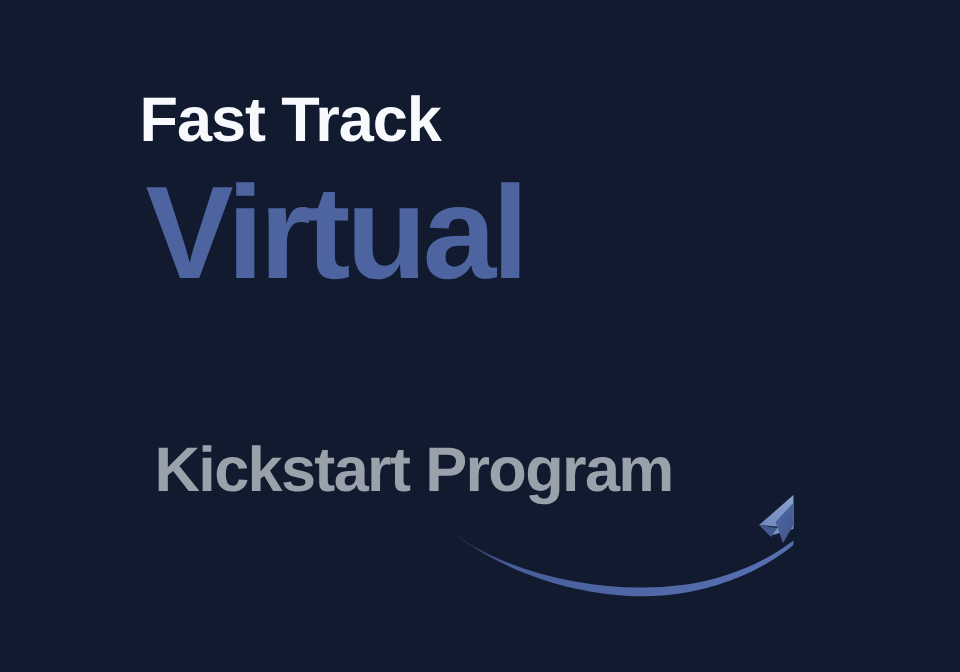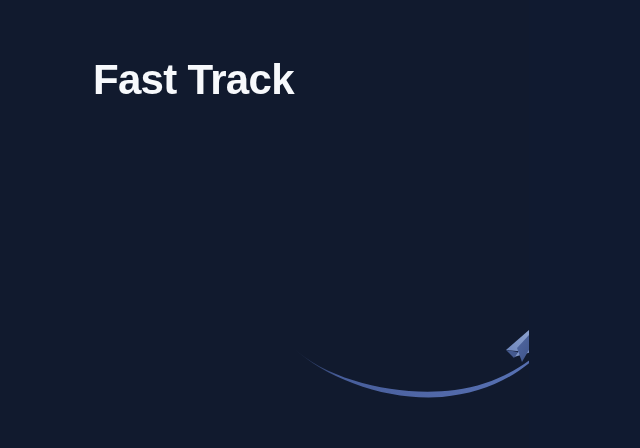--- a/index.html
+++ b/index.html
@@ -79,22 +79,24 @@
     pointer-events: none;
   }
 </style>
 </head>
 <body>
 
 <div id="poster">
 
   <div class="line" id="eyebrow-line">Fast Track</div>
 
+  <div class="line" id="headline-line-1">Virtual</div>
 
 
+  <div class="line" id="subline">Kickstart Program</div>
 
   <svg id="swoosh-graphic" viewBox="0 0 300 110">
     <defs>
       <linearGradient id="swooshGrad" x1="0" y1="0" x2="1" y2="0">
         <stop offset="0" stop-color="#3a4d80" stop-opacity="0.25"></stop>
         <stop offset="0.18" stop-color="#4a61a0" stop-opacity="0.95"></stop>
         <stop offset="0.55" stop-color="#5168a8"></stop>
         <stop offset="0.88" stop-color="#5670b2"></stop>
         <stop offset="1" stop-color="#6074b4" stop-opacity="0.85"></stop>
       </linearGradient>

